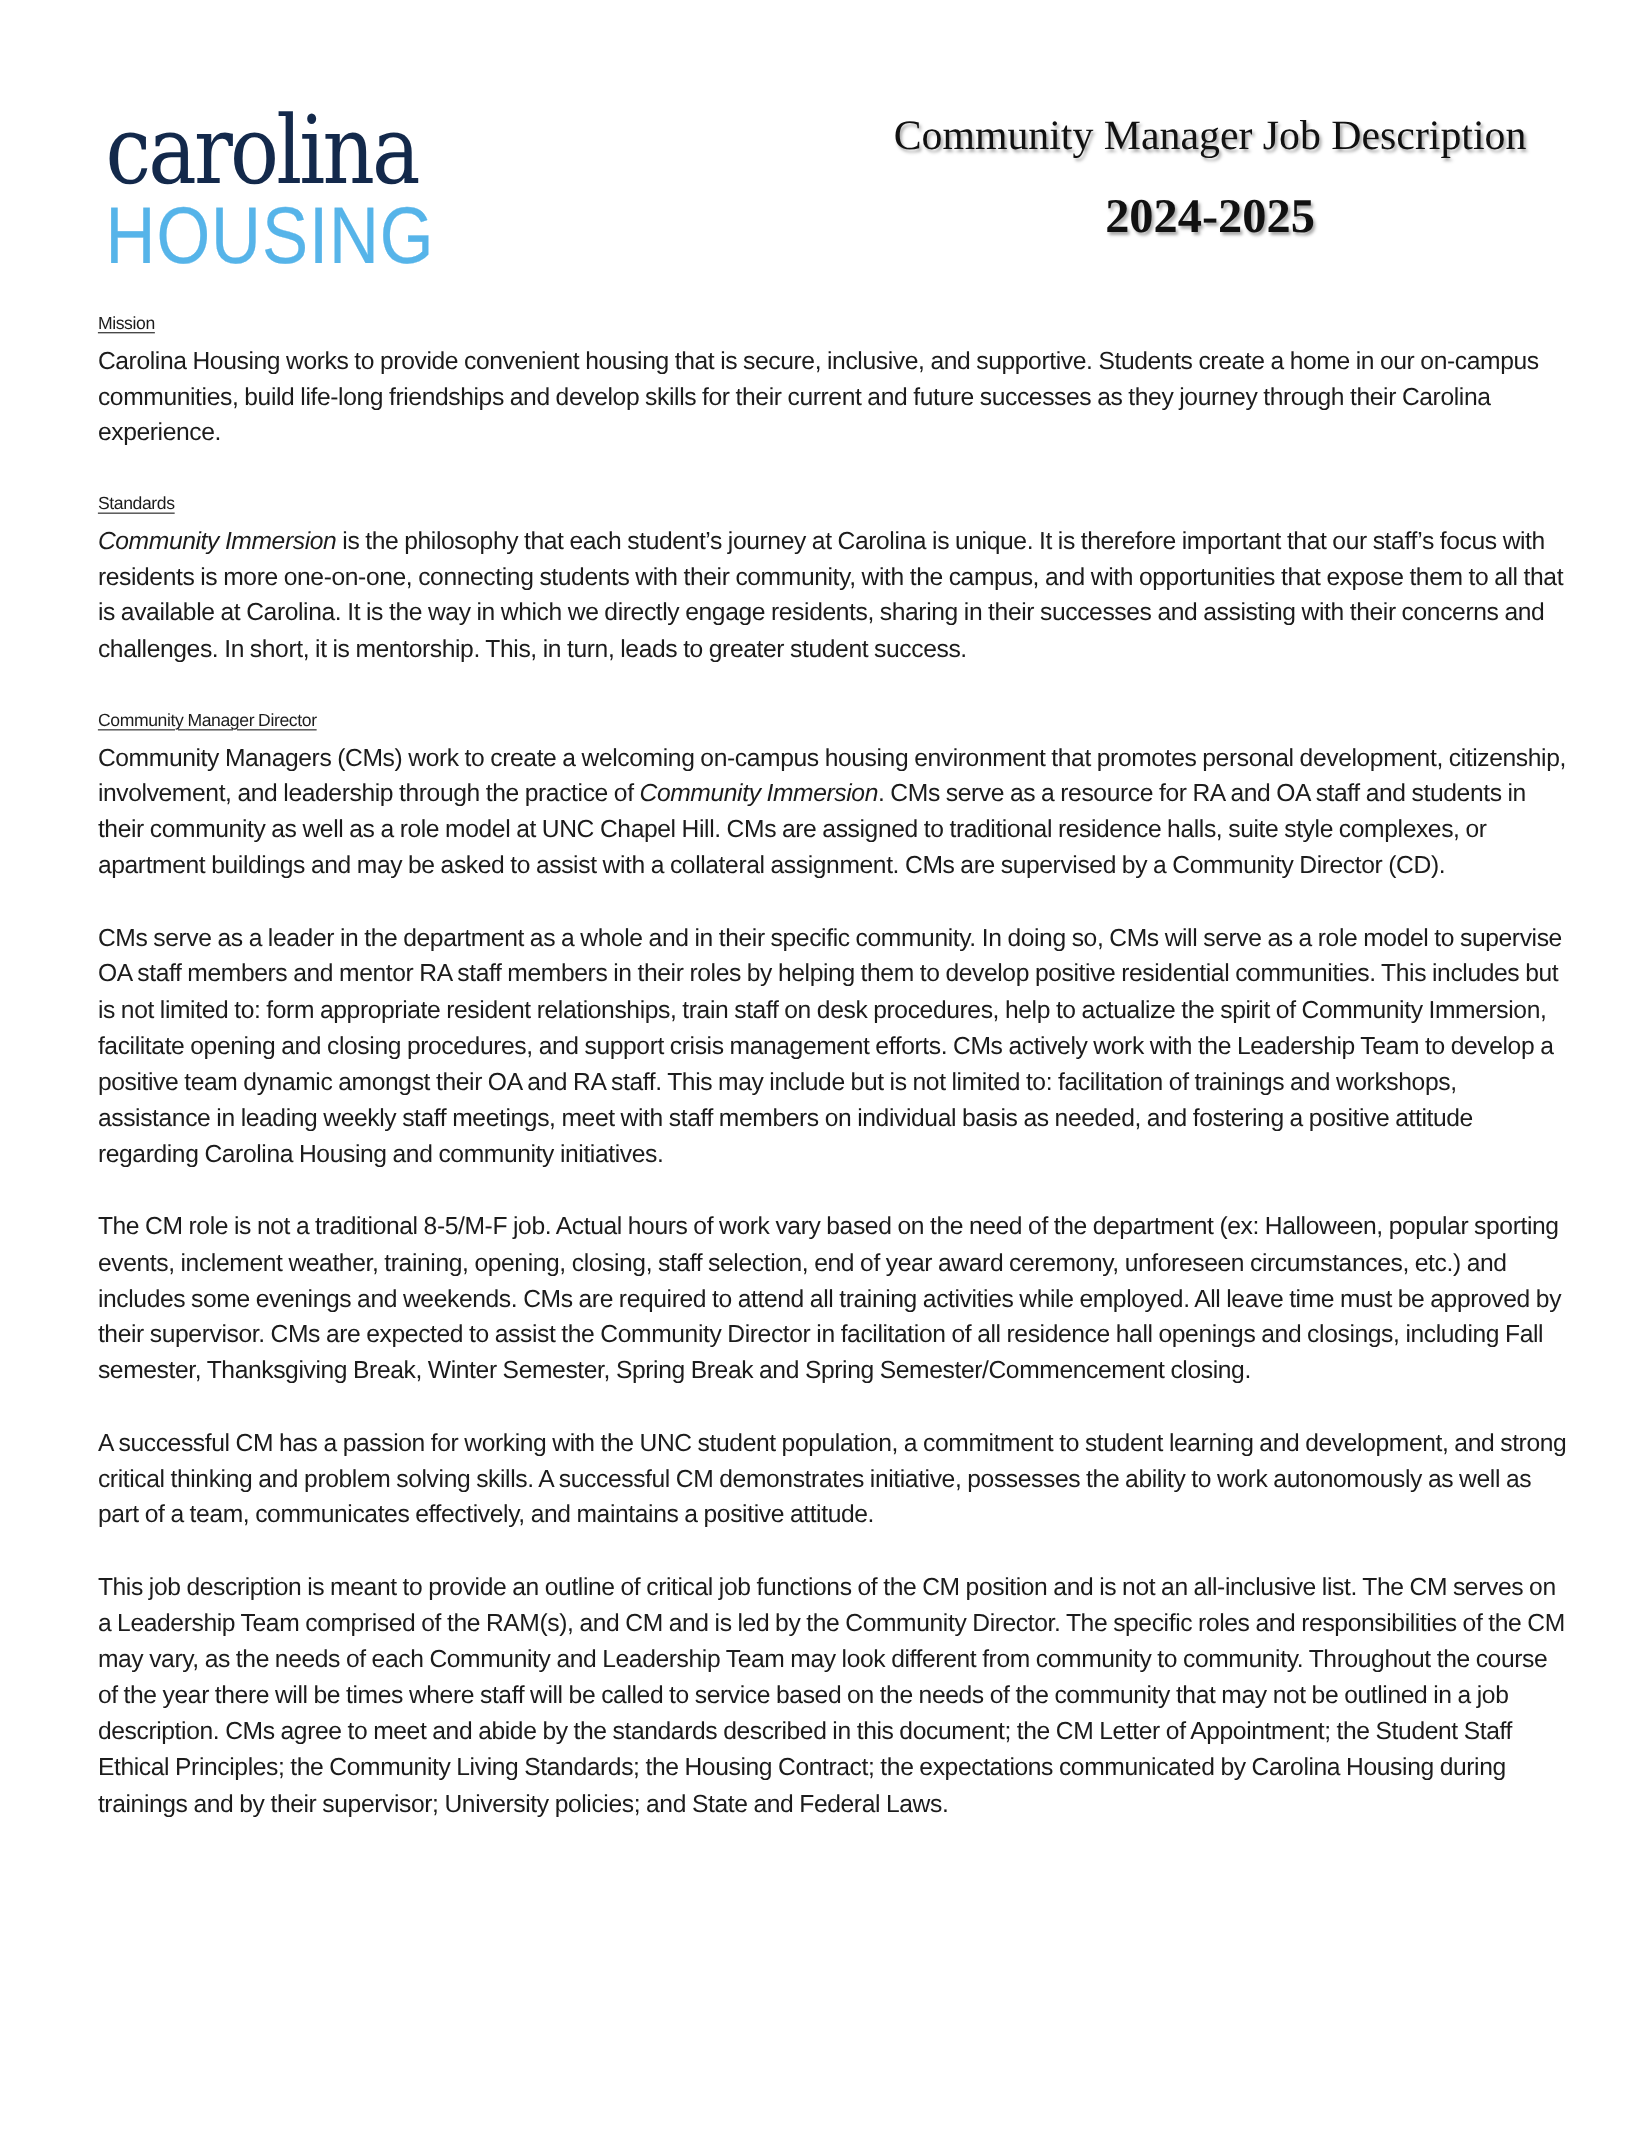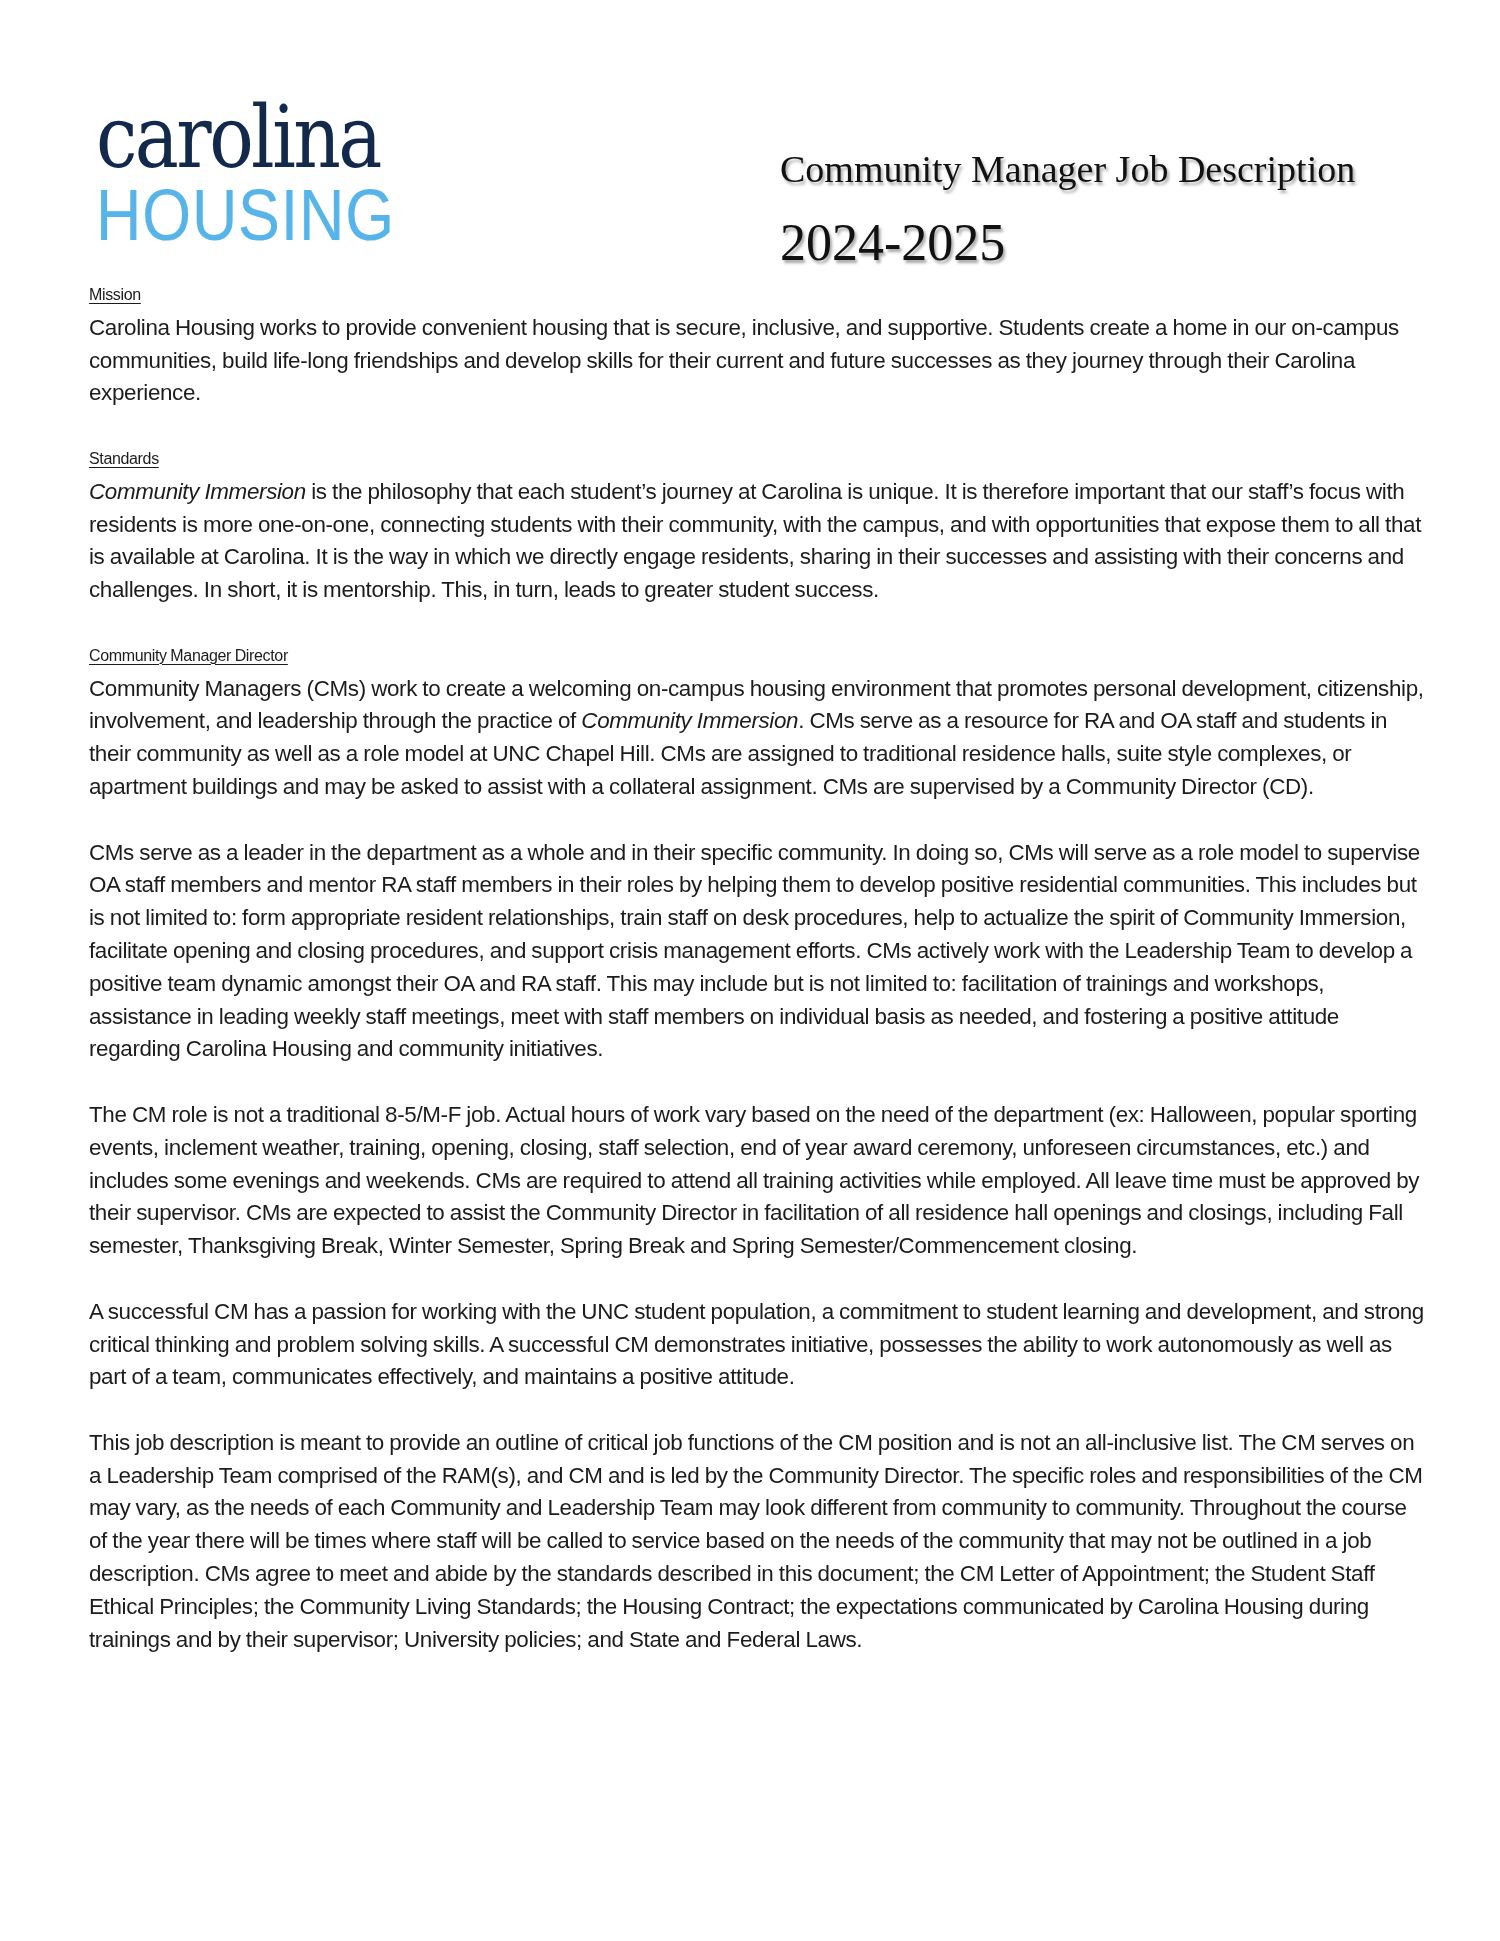--- a/index.html
+++ b/index.html
@@ -50,36 +50,36 @@
       transform: scaleX(0.86);
       transform-origin: left center;
       white-space: nowrap;
       -webkit-text-stroke: 0.2px #56B4E9;
     }
     .title-block {
       position: absolute;
       left: 780px;
       top: 100px;
       width: 640px;
+      text-align: center;
       font-family: "Liberation Serif", serif;
       color: #111;
       text-shadow: 2px 3px 3px rgba(0,0,0,0.35);
-      margin-top: 46px;
     }
     .doc-title {
       font-size: 38px;
       line-height: 46px;
       margin: 0;
       font-weight: normal;
     }
     .doc-year {
-      font-size: 52px;
+      font-size: 44px;
       line-height: 46px;
       margin: 28px 0 0 0;
-      font-weight: normal;
+      font-weight: bold;
     }
     .content {
       position: absolute;
       left: 89px;
       top: 279px;
       width: 1340px;
       font-family: "Liberation Sans", sans-serif;
       font-size: 22.4px;
       line-height: 32.8px;
       color: #1c1c1c;

